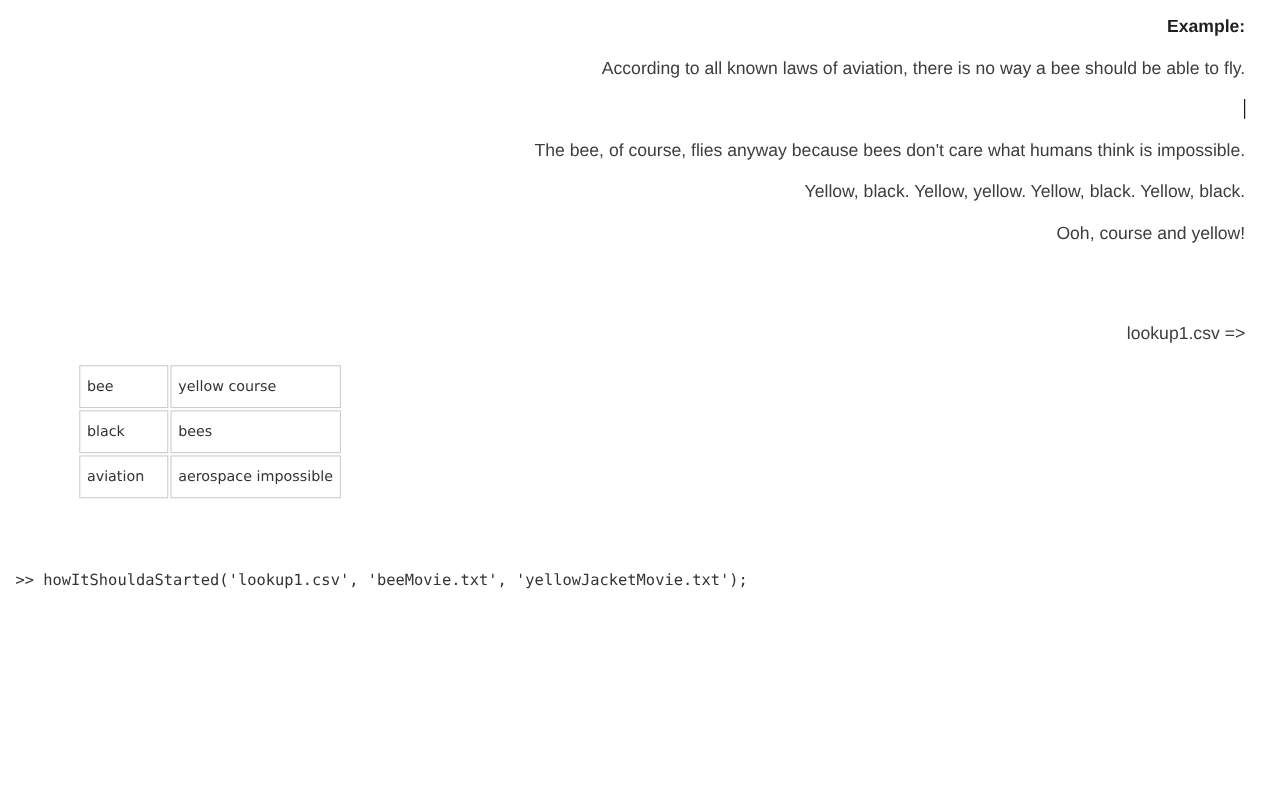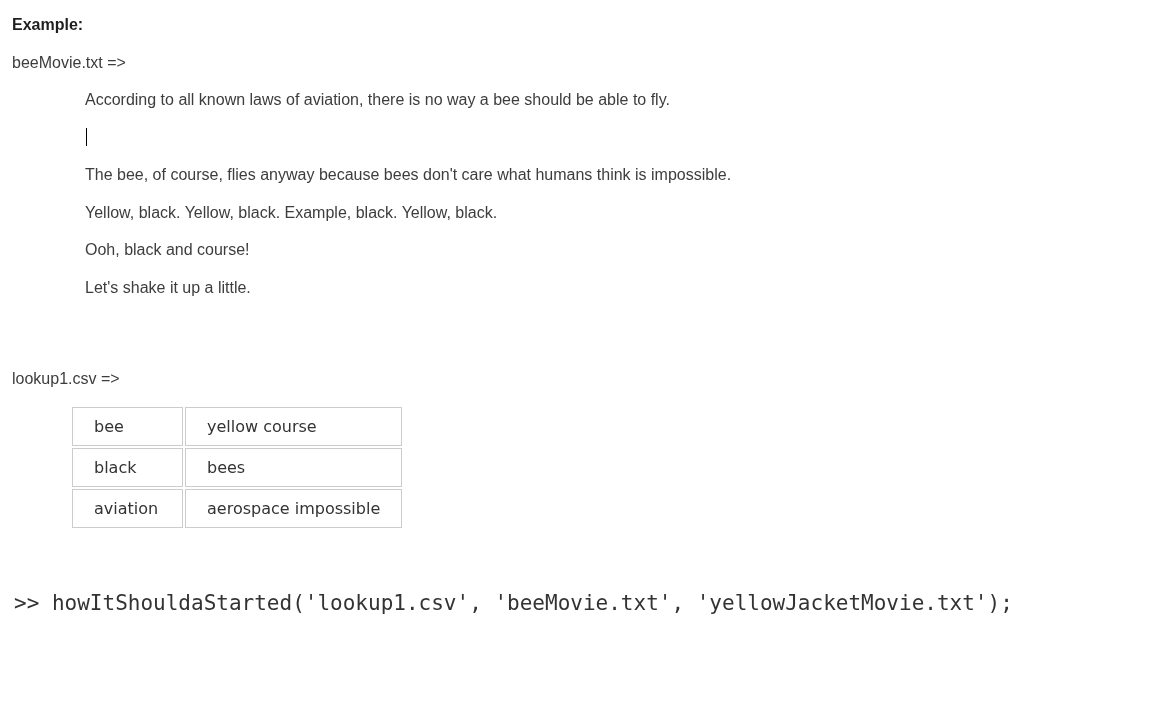--- a/index.html
+++ b/index.html
@@ -14,20 +14,21 @@
     width: 1152px;
     height: 726px;
     overflow: hidden;
   }
   .page {
     padding: 14px 20px 0 12px;
   }
   p {
     margin: 0 0 16.5px 0;
     line-height: 21px;
+    text-align: right;
   }
   .heading {
     font-weight: bold;
     color: #1f1f1f;
   }
   .file-label {
     color: #3d3d3d;
   }
   .indent-block .indent-line {
     margin-left: 73px;
@@ -43,56 +44,54 @@
     margin-left: 1px;
     vertical-align: text-bottom;
   }
   table.lookup {
     margin-left: 58px;
     border-collapse: separate;
     border-spacing: 2px;
   }
   table.lookup td {
     border: 1px solid #cccccc;
-    padding: 9px 21px;
+    padding: 9px 6px;
     font-family: "DejaVu Sans", sans-serif;
-    font-size: 16px;
+    font-size: 13px;
     line-height: 19px;
     color: #333333;
     background: #ffffff;
     white-space: nowrap;
   }
   table.lookup td:first-child {
     min-width: 67px;
   }
   .code-line {
     font-family: "DejaVu Sans Mono", monospace;
-    font-size: 21px;
+    font-size: 14px;
     line-height: 22px;
     color: #333333;
     margin: 62px 0 0 2px;
     white-space: pre;
   }
 </style>
 </head>
 <body>
 
 <div class="page">
 
   <p class="heading">Example:</p>
 
-  <p class="file-label">beeMovie.txt =&gt;</p>
 
   <div class="indent-block" id="bee-lines">
       <p class="indent-line"><span>According to all known laws of aviation, there is no way a bee should be able to fly.</span></p>
       <p class="indent-line"><span class="caret"></span></p>
       <p class="indent-line"><span>The bee, of course, flies anyway because bees don't care what humans think is impossible.</span></p>
-      <p class="indent-line"><span>Yellow, black. Yellow, black. Example, black. Yellow, black.</span></p>
-      <p class="indent-line"><span>Ooh, black and course!</span></p>
-      <p class="indent-line"><span>Let's shake it up a little.</span></p>
+      <p class="indent-line"><span>Yellow, black. Yellow, yellow. Yellow, black. Yellow, black.</span></p>
+      <p class="indent-line"><span>Ooh, course and yellow!</span></p>
     </div>
 
   <p class="file-label spaced">lookup1.csv =&gt;</p>
 
   <table class="lookup">
     <tbody id="lookup-tbody">
         <tr>
           <td>bee</td>
           <td>yellow course</td>
         </tr>

